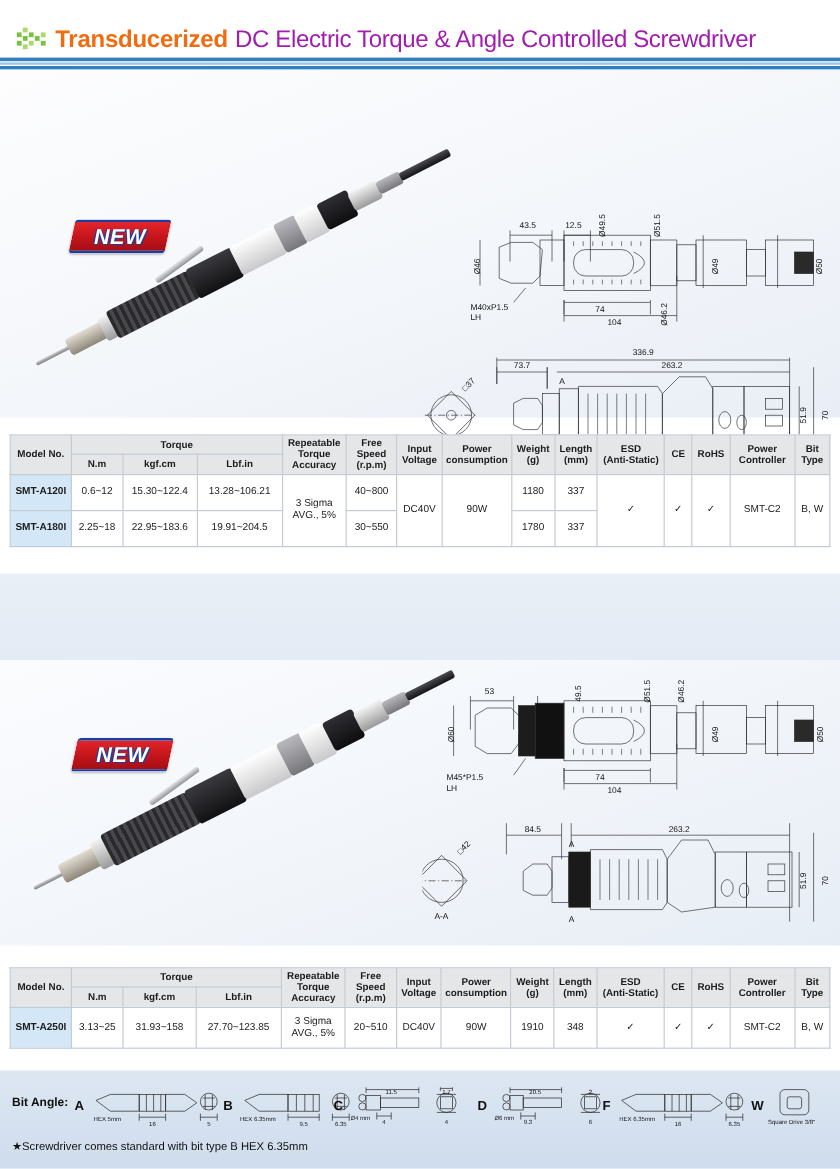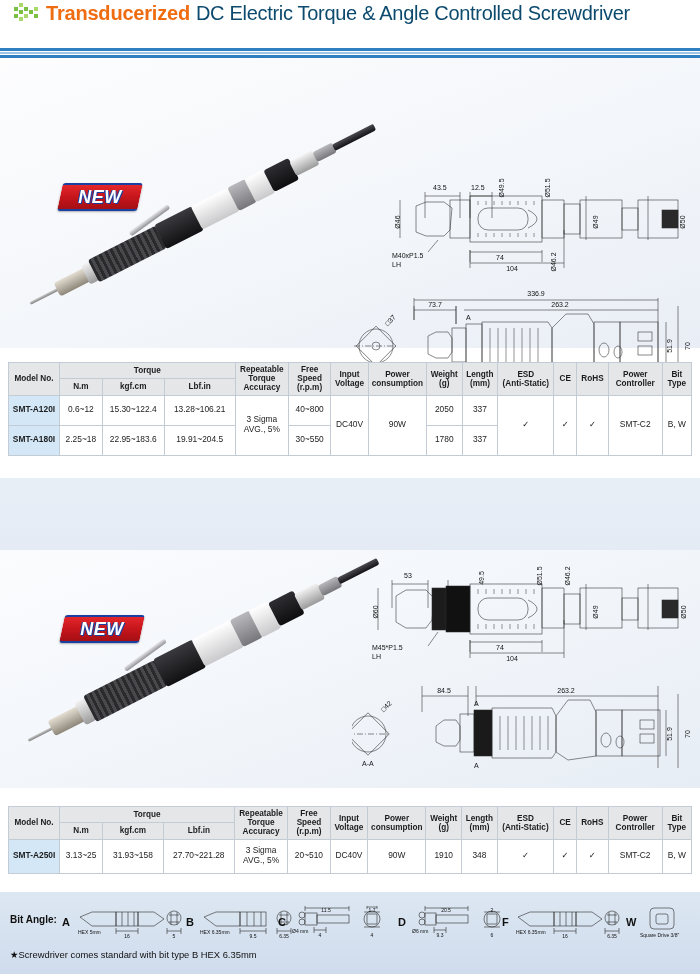--- a/index.html
+++ b/index.html
@@ -6,25 +6,25 @@
   body{
     width:700px;height:974px;overflow:hidden;
     font-family:"Liberation Sans", sans-serif;
     background:#ffffff;color:#1a1a1a;
     -webkit-font-smoothing:antialiased;
   }
   .page{position:relative;width:700px;height:974px;}
 
   
   .header{position:absolute;left:0;top:0;width:700px;height:52px;background:#fff;}
-  .hdr-inner{position:absolute;left:14px;top:2px;display:flex;align-items:center;}
+  .hdr-inner{position:absolute;left:14px;top:22px;display:flex;align-items:center;}
   .logo{width:28px;height:22px;position:relative;margin-right:4px;}
   .logo i{position:absolute;background:#7ac143;width:4px;height:4px;display:block;}
   .hdr-strong{color:#ef6c10;font-size:20px;font-weight:bold;letter-spacing:-.2px;}
-  .hdr-rest{color:#0c4a6e;font-size:20px;font-weight:normal;margin-left:6px;letter-spacing:-.3px;}
+  .hdr-rest{color:#a21caf;font-size:20px;font-weight:normal;margin-left:6px;letter-spacing:-.3px;}
   .rule{position:absolute;left:0;width:700px;}
   .rule1{top:48px;height:3px;background:#2f7fc1;}
   .rule2{top:52px;height:2px;background:#9ec6e4;}
   .rule3{top:55px;height:3px;background:#2f7fc1;}
 
   
   .sec{position:absolute;left:0;width:700px;}
   .sec1{top:58px;height:290px;background:linear-gradient(160deg,#fdfdfe 0%,#f3f6fa 55%,#e9eef6 100%);}
   .band{position:absolute;left:0;width:700px;background:linear-gradient(180deg,#e9eff7 0%,#e4ebf4 100%);}
   .band1{top:478px;height:72px;}
@@ -296,21 +296,21 @@
       <tr style="height:30px;">
         <td class="model">SMT-A120I</td>
         <td>0.6~12</td>
         <td>15.30~122.4</td>
         <td>13.28~106.21</td>
         <td rowspan="2" style="white-space:pre-line;">3 Sigma
 AVG., 5%</td>
         <td>40~800</td>
         <td rowspan="2">DC40V</td>
         <td rowspan="2">90W</td>
-        <td>2050</td>
+        <td>1180</td>
         <td>337</td>
         <td rowspan="2" class="chk">✓</td>
         <td rowspan="2" class="chk">✓</td>
         <td rowspan="2" class="chk">✓</td>
         <td rowspan="2">SMT-C2</td>
         <td rowspan="2">B, W</td>
       </tr>
       <tr style="height:30px;">
         <td class="model">SMT-A180I</td>
         <td>2.25~18</td>
@@ -493,21 +493,21 @@
         <th style="width:42px;">N.m</th>
         <th style="width:62px;">kgf.cm</th>
         <th style="width:72px;">Lbf.in</th>
       </tr>
     </thead>
     <tbody>
       <tr style="height:34px;margin-left:32px;">
         <td class="model">SMT-A250I</td>
         <td>3.13~25</td>
         <td>31.93~158</td>
-        <td>27.70~221.28</td>
+        <td>27.70~123.85</td>
         <td style="white-space:pre-line;">3 Sigma
 AVG., 5%</td>
         <td>20~510</td>
         <td>DC40V</td>
         <td>90W</td>
         <td>1910</td>
         <td>348</td>
         <td class="chk">✓</td>
         <td class="chk">✓</td>
         <td class="chk">✓</td>

